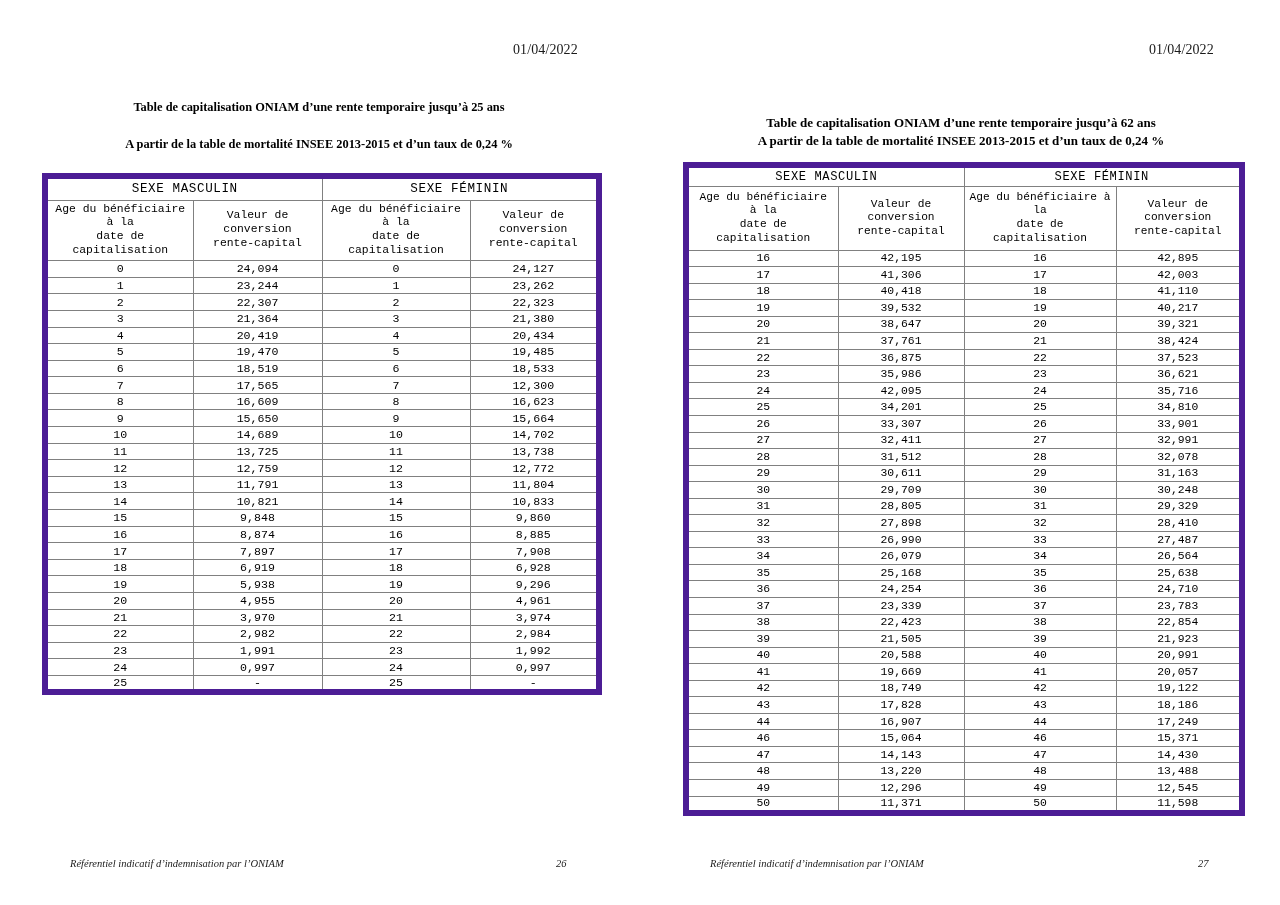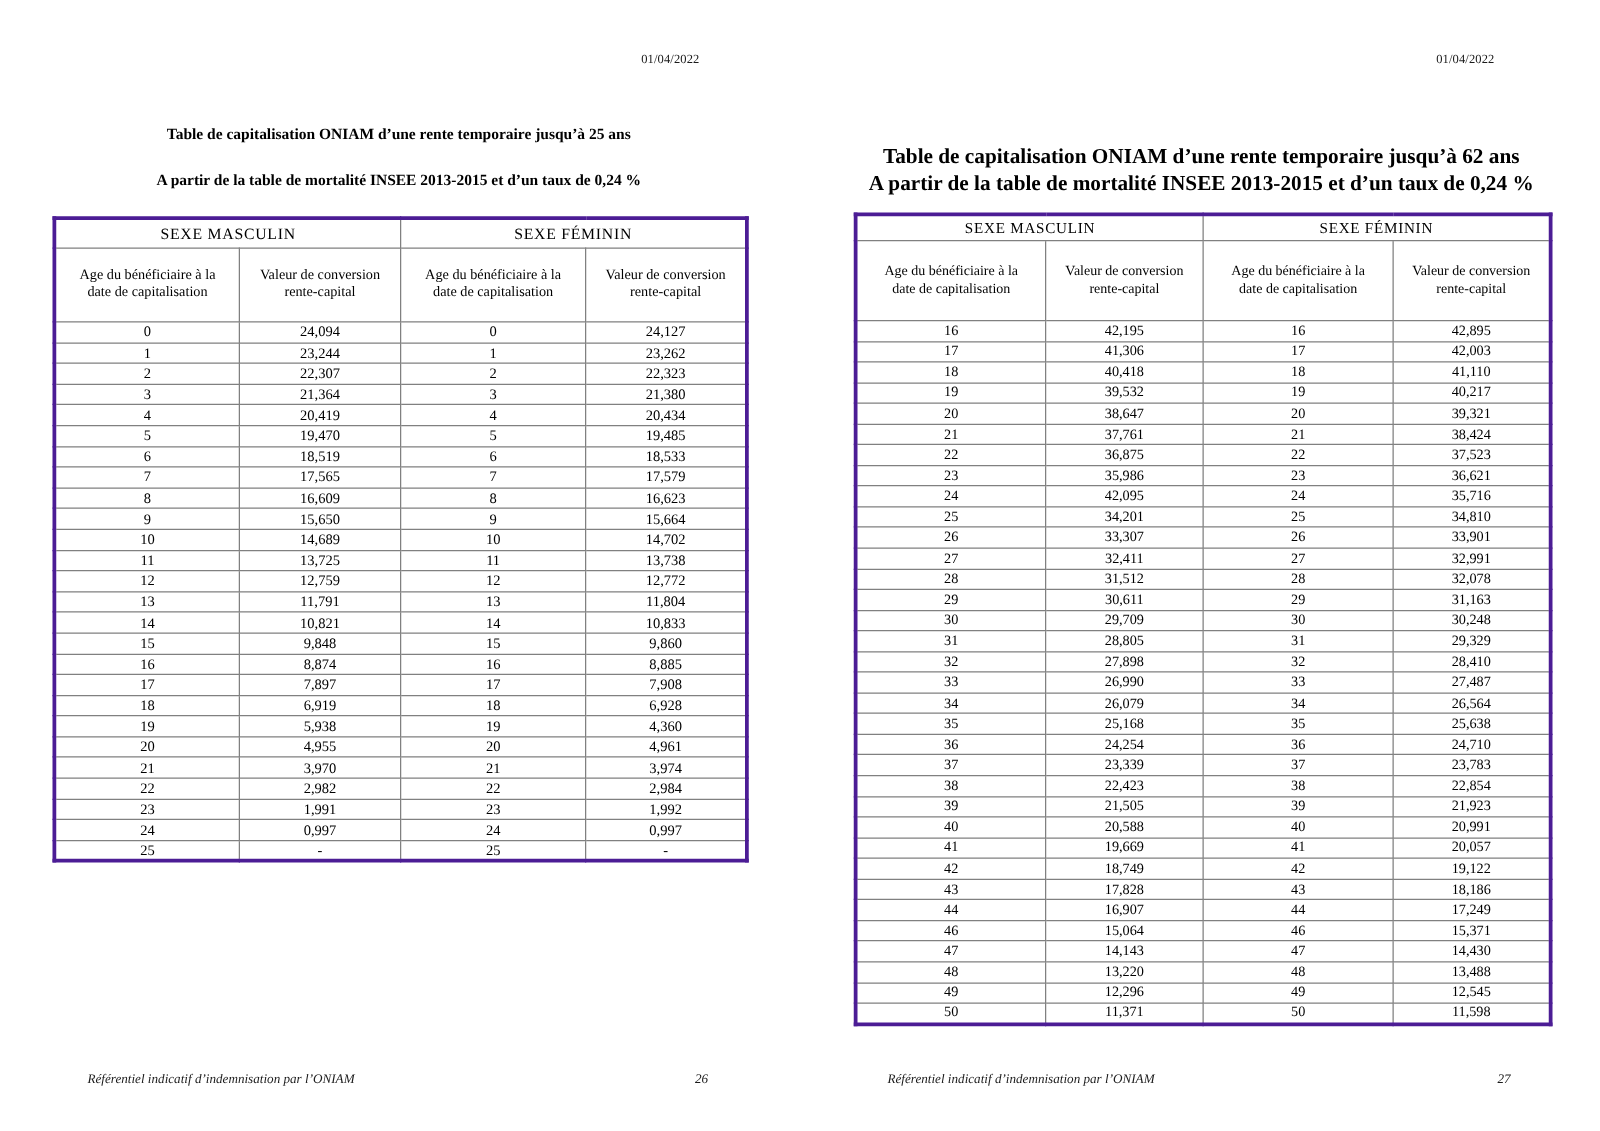--- a/index.html
+++ b/index.html
@@ -9,21 +9,21 @@
     height: 905px;
     background: #ffffff;
     font-family: "Liberation Serif", "DejaVu Serif", serif;
     color: #000000;
     position: relative;
     overflow: hidden;
   }
 
   .page-header-date {
     position: absolute;
-    font-size: 10px;
+    font-size: 14px;
     color: #1a1a1a;
     letter-spacing: 0.1px;
   }
   #date-left  { left: 513px; top: 42px; }
   #date-right { left: 1149px; top: 42px; }
 
   .page-footer {
     position: absolute;
     font-size: 10.5px;
     color: #1a1a1a;
@@ -44,29 +44,30 @@
   .doc-title {
     text-align: center;
     font-weight: bold;
     color: #000;
     white-space: nowrap;
   }
   #panel-left .doc-title { font-size: 12.4px; }
   #panel-left .title-line-1 { margin-bottom: 14px; }
   #panel-left .title-line-2 { margin-top: 22px; }
 
-  #panel-right .doc-title { font-size: 17px; }
+  #panel-right .doc-title { font-size: 13px; }
   #panel-right .title-line-2 { margin-top: 2px; }
 
   
   table.cap-table {
     border-collapse: collapse;
     table-layout: fixed;
     width: 100%;
-    border: 3px solid #4c1d95;
+    border: 6px solid #4c1d95;
+    font-family: Liberation Mono, monospace;
   }
   table.cap-table td, table.cap-table th {
     border: 1px solid #808080;
     text-align: center;
     vertical-align: middle;
     padding: 0;
     font-weight: normal;
   }
   .grp-head {
     font-weight: bold;
@@ -184,21 +185,21 @@
         <tr>
           <td class="cell">6</td>
           <td class="cell">18,519</td>
           <td class="cell">6</td>
           <td class="cell">18,533</td>
         </tr>
         <tr>
           <td class="cell">7</td>
           <td class="cell">17,565</td>
           <td class="cell">7</td>
-          <td class="cell">17,579</td>
+          <td class="cell">12,300</td>
         </tr>
         <tr>
           <td class="cell">8</td>
           <td class="cell">16,609</td>
           <td class="cell">8</td>
           <td class="cell">16,623</td>
         </tr>
         <tr>
           <td class="cell">9</td>
           <td class="cell">15,650</td>
@@ -256,21 +257,21 @@
         <tr>
           <td class="cell">18</td>
           <td class="cell">6,919</td>
           <td class="cell">18</td>
           <td class="cell">6,928</td>
         </tr>
         <tr>
           <td class="cell">19</td>
           <td class="cell">5,938</td>
           <td class="cell">19</td>
-          <td class="cell">4,360</td>
+          <td class="cell">9,296</td>
         </tr>
         <tr>
           <td class="cell">20</td>
           <td class="cell">4,955</td>
           <td class="cell">20</td>
           <td class="cell">4,961</td>
         </tr>
         <tr>
           <td class="cell">21</td>
           <td class="cell">3,970</td>

